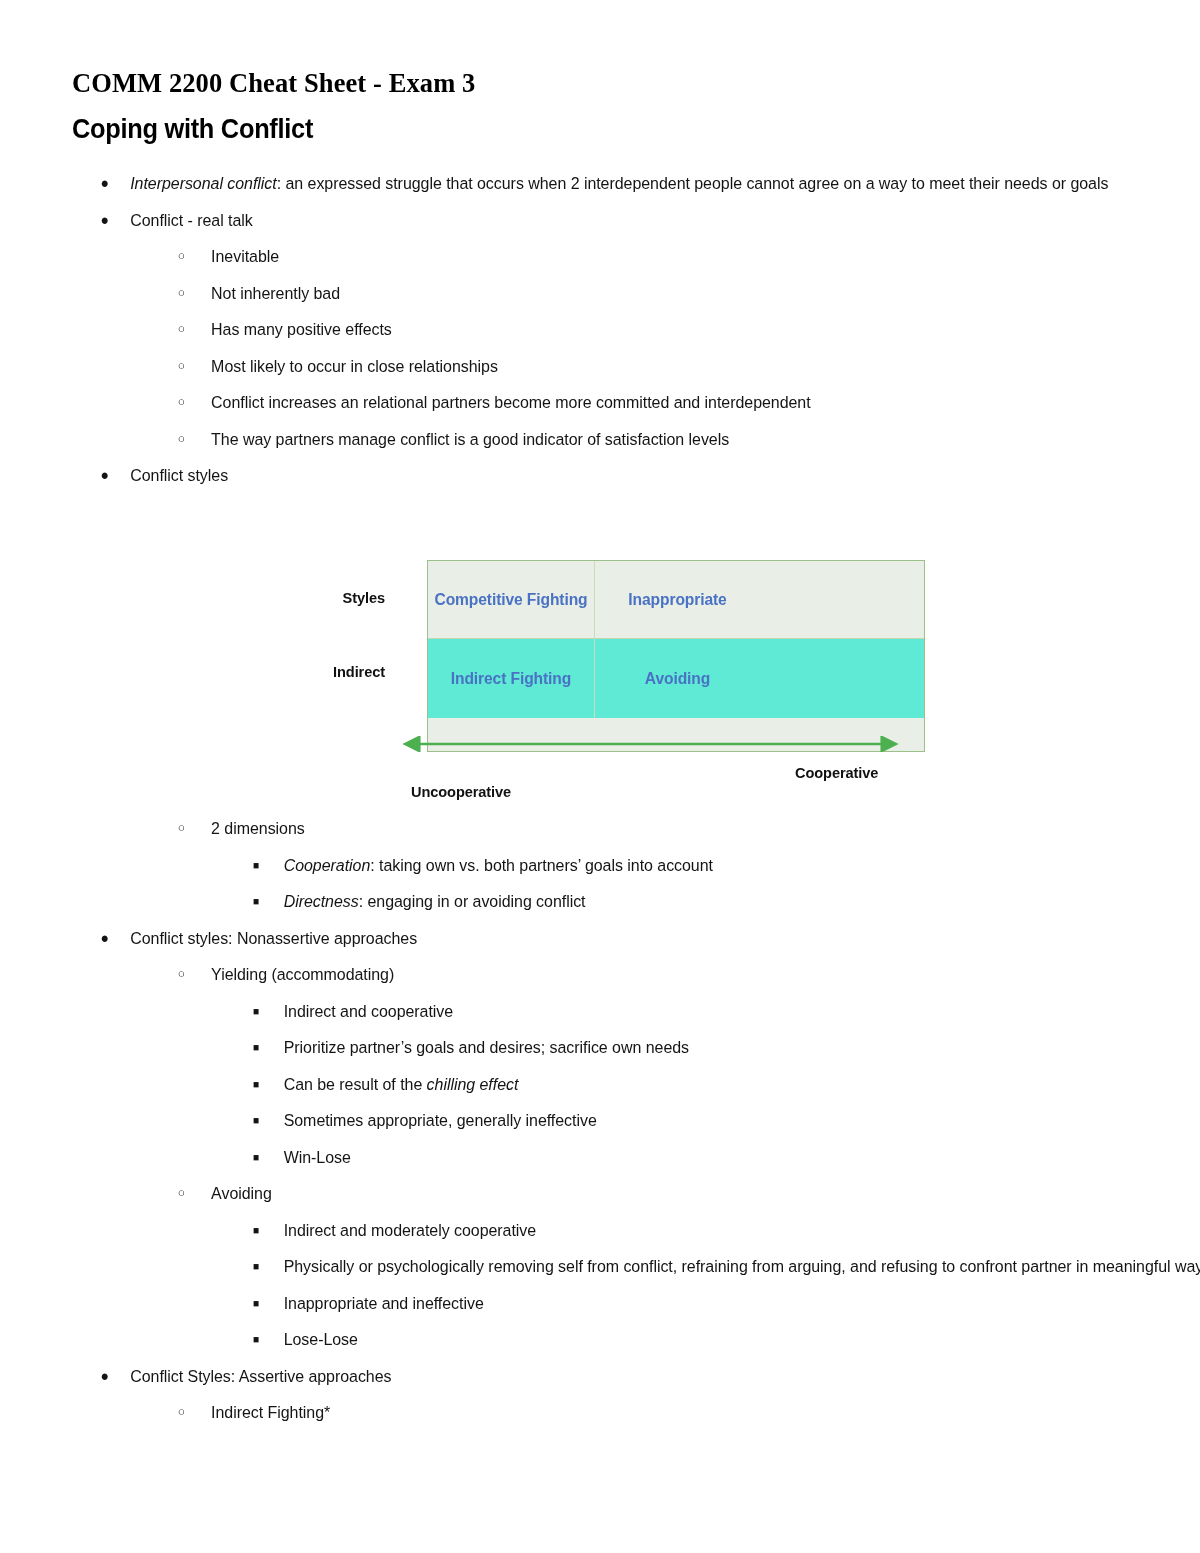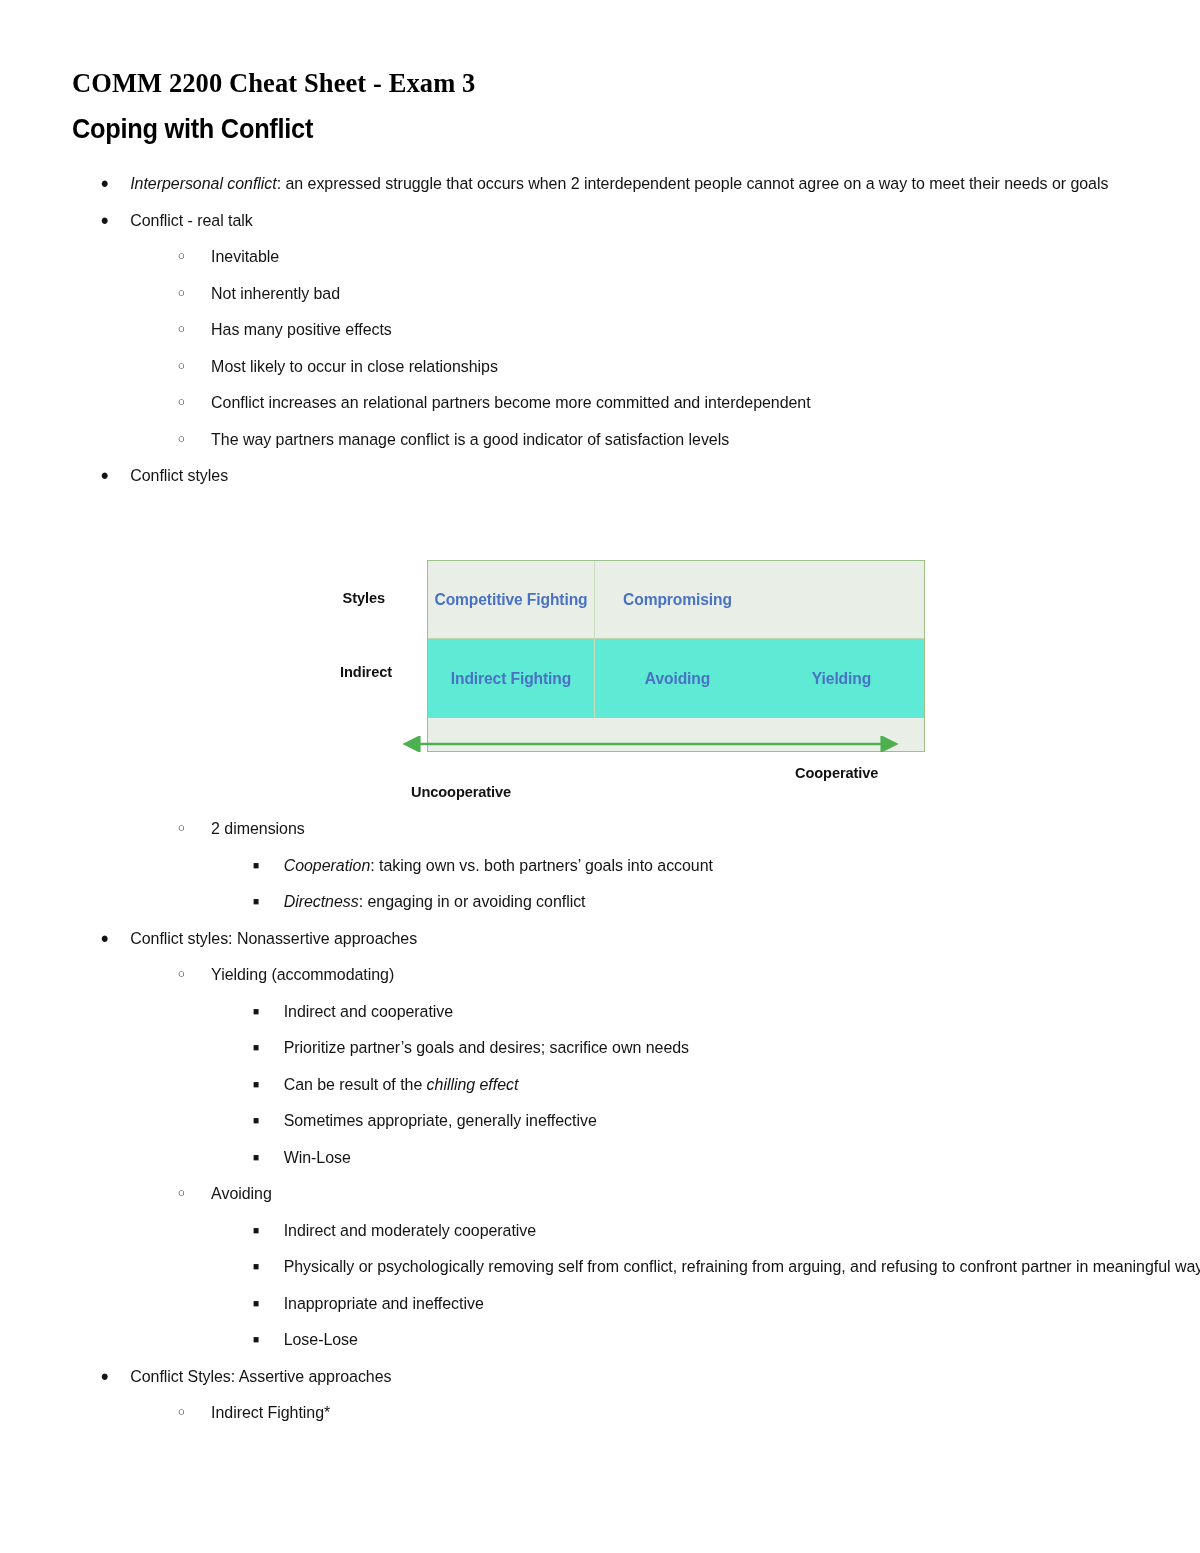--- a/index.html
+++ b/index.html
@@ -145,21 +145,21 @@
   .axis-label {
     position: absolute;
     font-weight: bold;
     font-size: 14.6px;
     color: #111111;
     letter-spacing: -0.1px;
     white-space: nowrap;
     text-align: right;
   }
   .lbl-direct   { left: 255px; top: 50px; width: 130px; }
-  .lbl-indirect { left: 262px; top: 124px; width: 130px; }
+  .lbl-indirect { left: 255px; top: 124px; width: 130px; }
 
   .arrow-wrap {
     position: absolute;
     left: 398px;
     top: 196px;
     width: 505px;
     height: 16px;
   }
   .axis-bottom {
     position: absolute;
@@ -225,26 +225,25 @@
   </div>
 
   <div class="figure">
 
     <div class="axis-label lbl-direct">Styles</div>
     <div class="axis-label lbl-indirect">Indirect</div>
 
     <div class="matrix">
       <div class="row row-direct">
         <div class="cell cell-1">Competitive Fighting</div>
-        <div class="cell cell-2">Compromising</div>
+        <div class="cell cell-2">Inappropriate</div>
       </div>
       <div class="row row-indirect">
         <div class="cell cell-1">Indirect Fighting</div>
         <div class="cell cell-2">Avoiding</div>
-        <div class="cell cell-3">Yielding</div>
       </div>
     </div>
 
     <div class="arrow-wrap">
       <svg width="505" height="16" viewBox="0 0 505 16" xmlns="http://www.w3.org/2000/svg">
         <defs>
           <marker id="ahR" markerWidth="7" markerHeight="7" refX="5.6" refY="3.5" orient="auto">
             <path d="M0,0 L7,3.5 L0,7 Z" fill="#4caf50"></path>
           </marker>
           <marker id="ahL" markerWidth="7" markerHeight="7" refX="1.4" refY="3.5" orient="auto">

